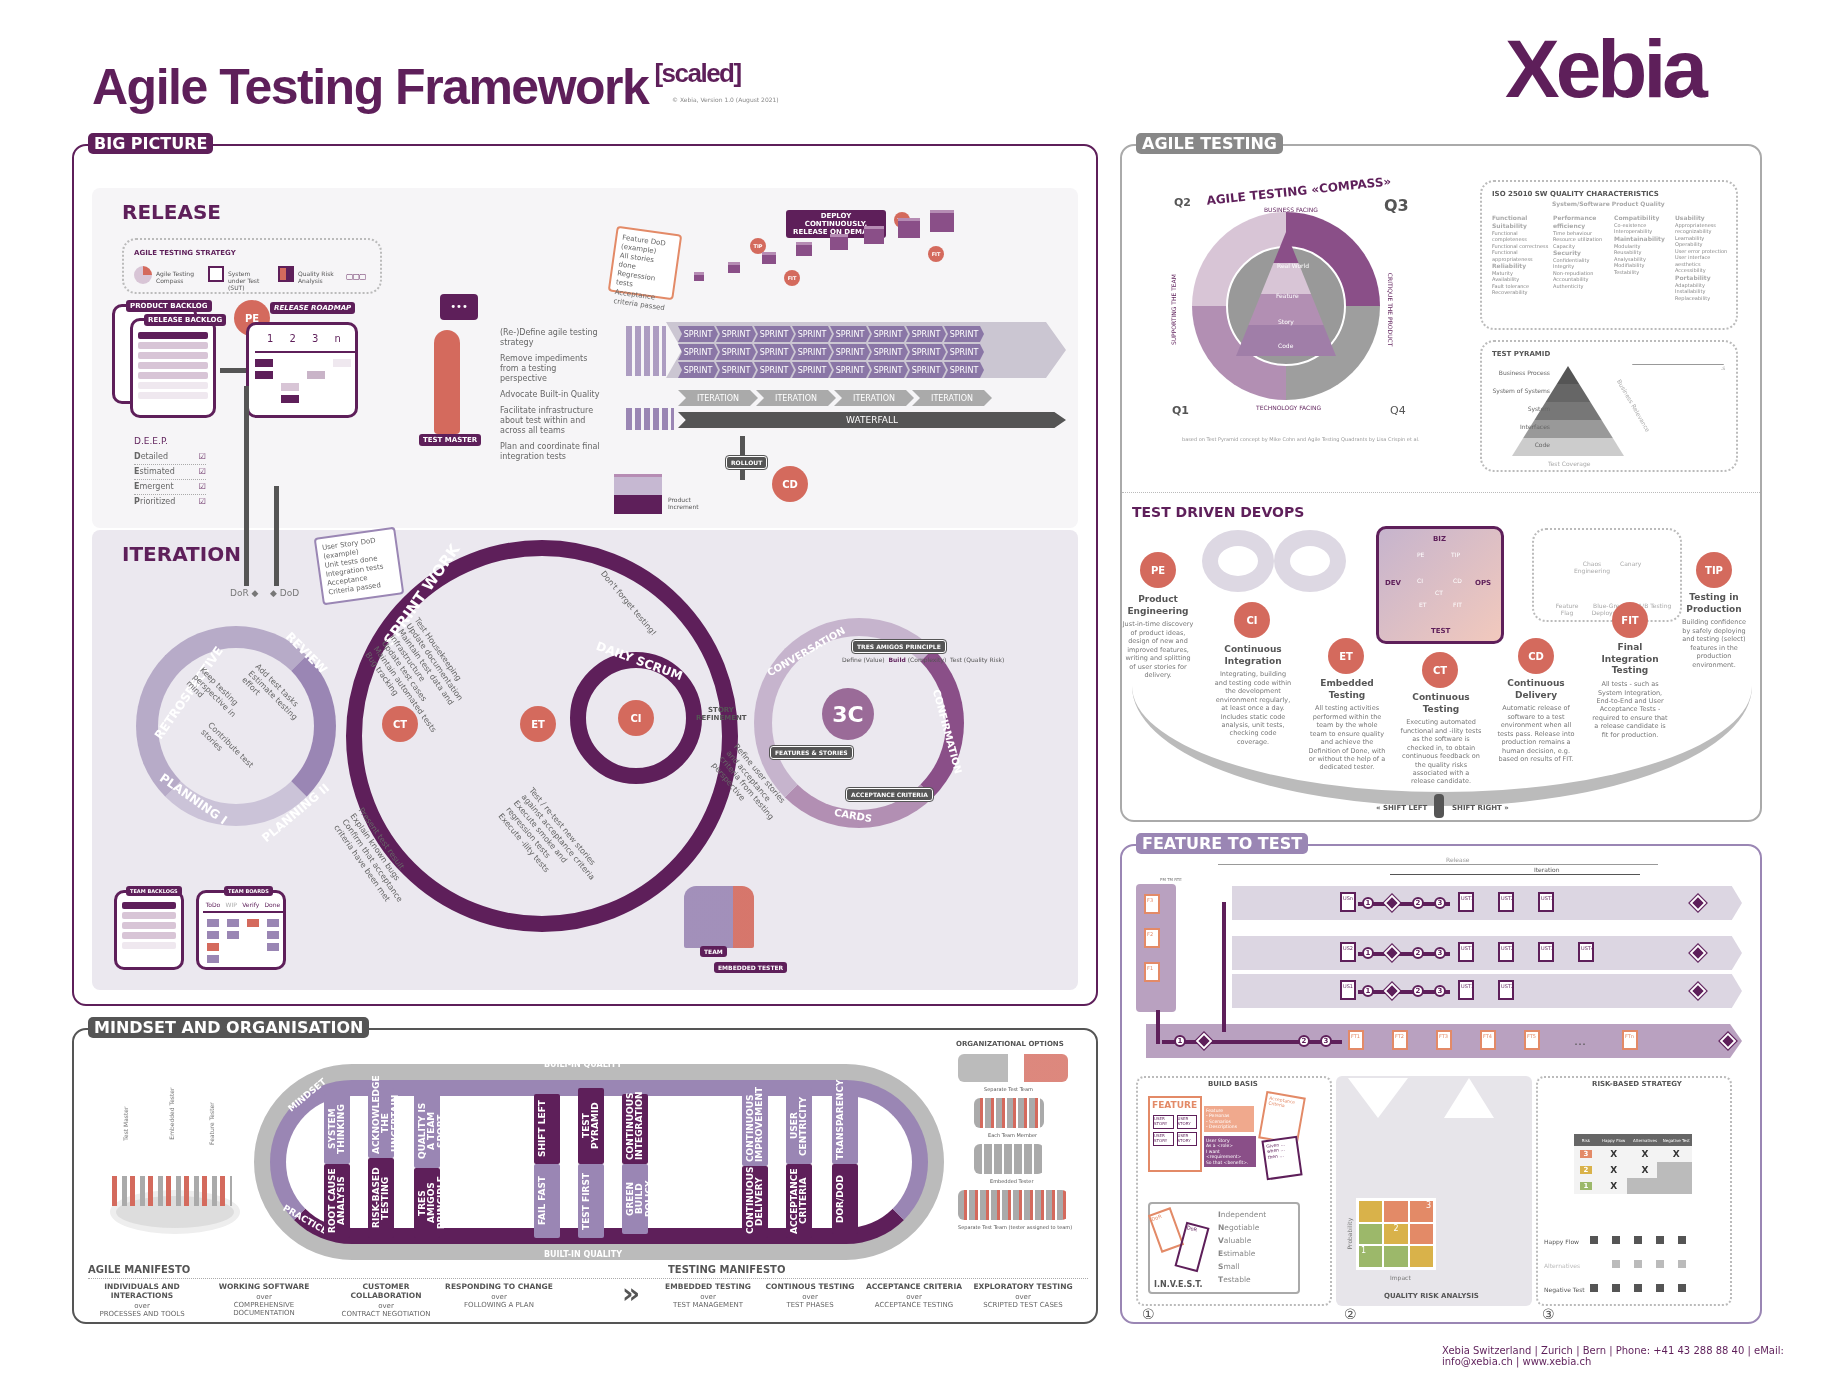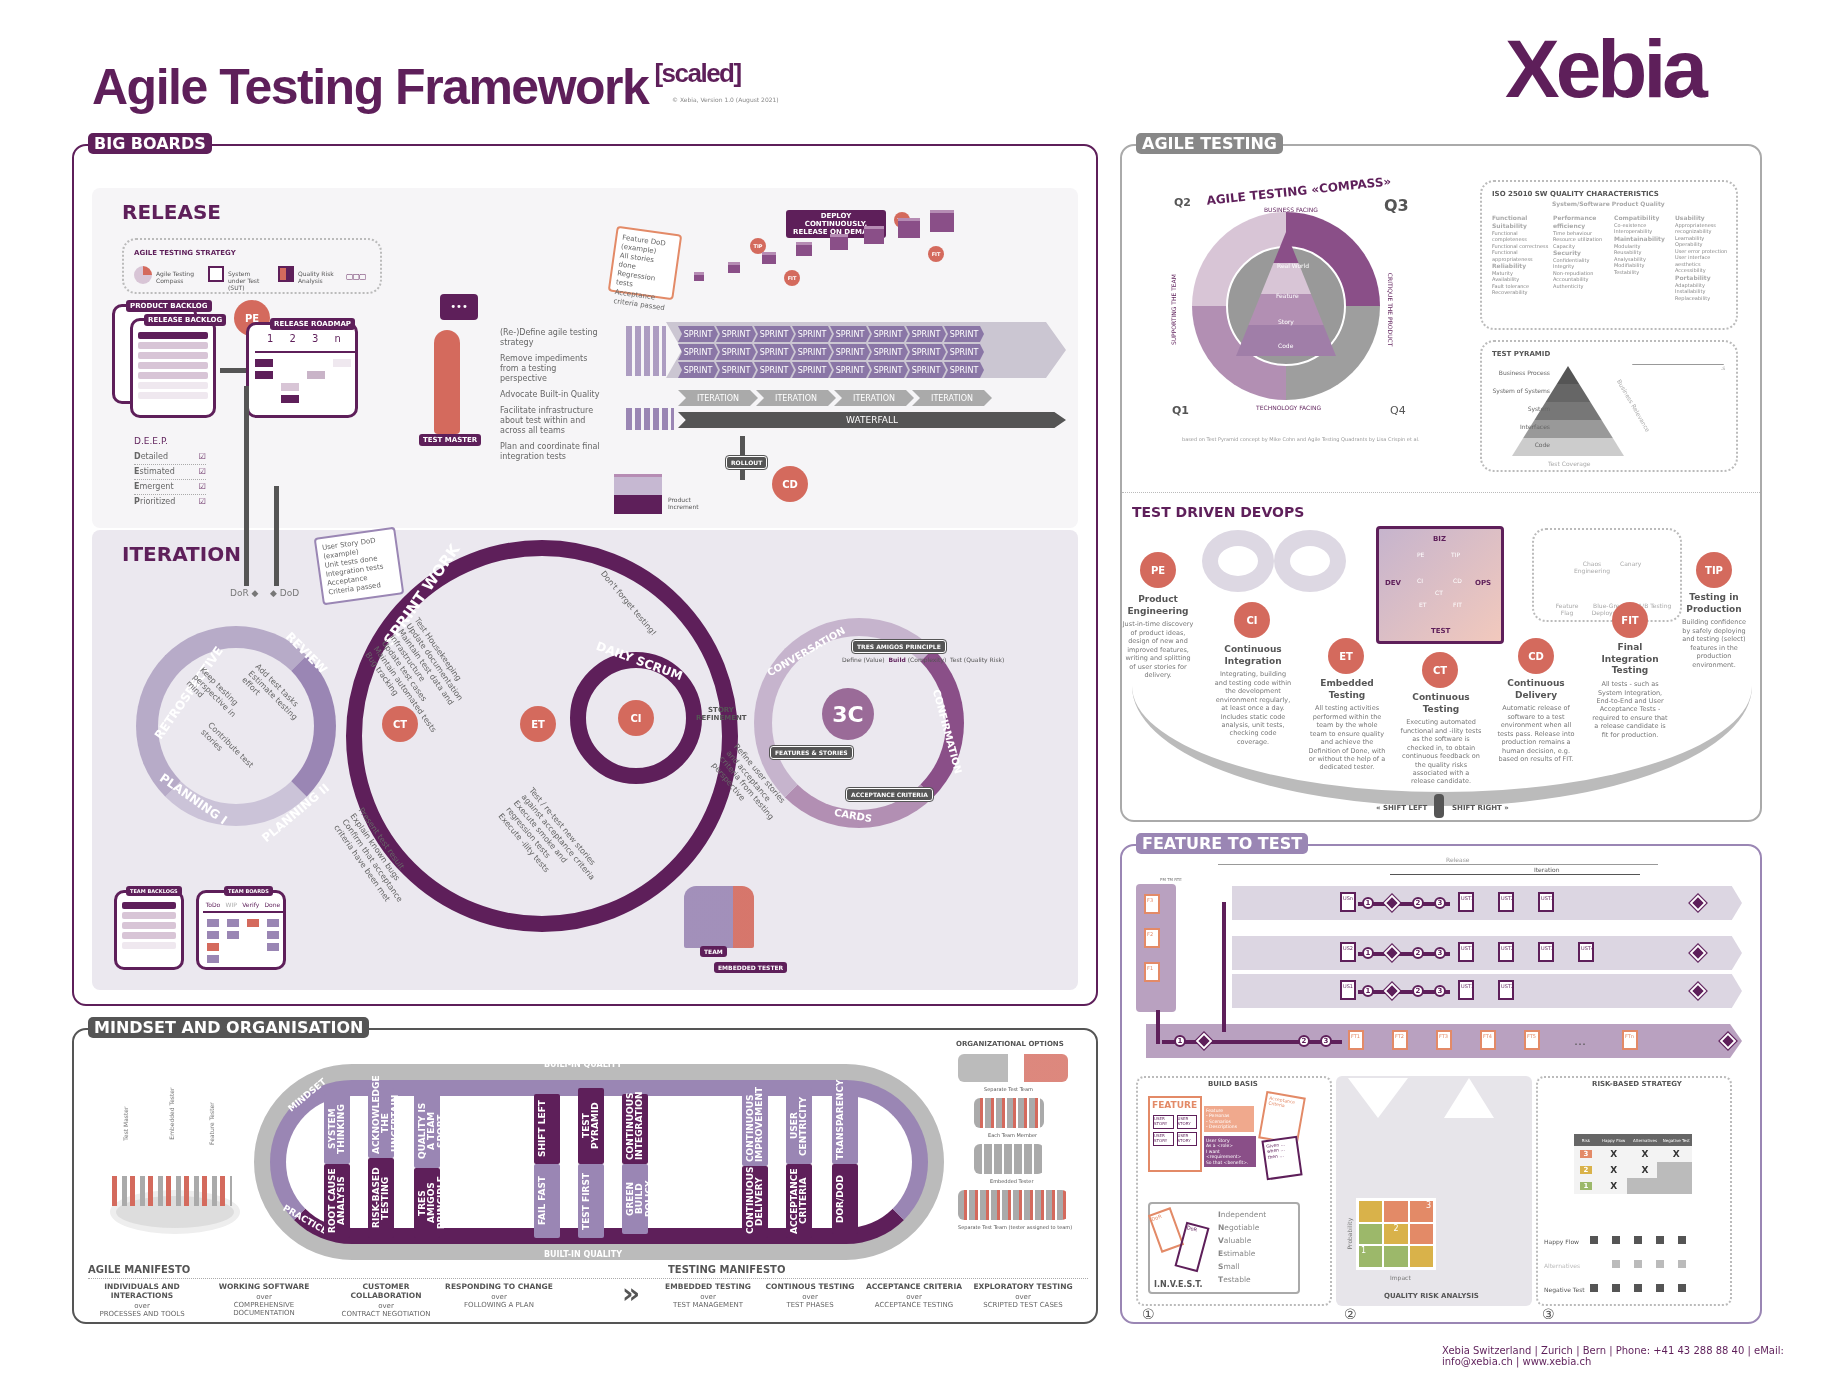--- a/index.html
+++ b/index.html
@@ -53,21 +53,21 @@
 .footer{left:1442px;top:1345px;font-size:10px;color:#5e1f5a}
 </style>
 </head>
 <body>
 
 <div class="abs title"><span>Agile Testing Framework</span><span class="sup">[scaled]</span></div>
 <div class="abs copy">© Xebia, Version 1.0 (August 2021)</div>
 <div class="abs logo">Xebia</div>
 
 <div class="panel" style="left:72px;top:144px;width:1026px;height:862px;">
-  <div class="tab bg-dark">BIG BOARDS</div>
+  <div class="tab bg-dark">BIG PICTURE</div>
 
   <div class="region" style="left:18px;top:42px;width:986px;height:340px;background:#f6f5f7;"></div>
   <h2 class="sec" style="left:48px;top:54px;">RELEASE</h2>
 
   <div class="dotbox" style="left:48px;top:92px;width:260px;height:56px;">
     <div class="abs" style="left:10px;top:9px;font-size:7px;font-weight:bold;color:#5e1f5a">AGILE TESTING STRATEGY</div>
     <div class="abs" style="left:10px;top:26px;width:18px;height:18px;border-radius:50%;background:conic-gradient(#d46a5d 0 25%,#d8c5d6 25% 100%);"></div>
     <div class="abs tiny" style="left:32px;top:30px;width:40px">Agile Testing Compass</div>
     <div class="abs" style="left:84px;top:26px;width:16px;height:16px;border:2px solid #5e1f5a;background:#fff"></div>
     <div class="abs tiny" style="left:104px;top:30px;width:40px">System under Test (SUT)</div>
@@ -99,21 +99,21 @@
       <span>n</span>
     </div>
     <div class="abs" style="left:6px;top:26px;width:100px;height:2px;background:#5e1f5a"></div>
     <div class="abs" style="left:6px;top:34px;width:18px;height:8px;background:#5e1f5a"></div>
     <div class="abs" style="left:6px;top:46px;width:18px;height:8px;background:#5e1f5a"></div>
     <div class="abs" style="left:32px;top:58px;width:18px;height:8px;background:#d8c5d6"></div>
     <div class="abs" style="left:32px;top:70px;width:18px;height:8px;background:#5e1f5a"></div>
     <div class="abs" style="left:58px;top:46px;width:18px;height:8px;background:#c9b4c8"></div>
     <div class="abs" style="left:84px;top:34px;width:18px;height:8px;background:#efe8ef"></div>
   </div>
-  <div class="label-dark" style="left:196px;top:172px;">RELEASE ROADMAP</div>
+  <div class="label-dark" style="left:196px;top:156px;font-style:italic;">RELEASE ROADMAP</div>
 
   <div class="abs" style="left:60px;top:290px;font-size:9px;color:#5e1f5a">D.E.E.P.</div>
   <div class="abs" style="left:60px;top:304px;width:72px;font-size:8px;color:#666;line-height:14px;">
     <div style="border-bottom:1px dotted #aaa"><b>D</b><span>etailed</span><span style="float:right;color:#5e1f5a">☑</span></div>
     <div style="border-bottom:1px dotted #aaa"><b>E</b><span>stimated</span><span style="float:right;color:#5e1f5a">☑</span></div>
     <div style="border-bottom:1px dotted #aaa"><b>E</b><span>mergent</span><span style="float:right;color:#5e1f5a">☑</span></div>
     <div><b>P</b><span>rioritized</span><span style="float:right;color:#5e1f5a">☑</span></div>
   </div>
 
   <div class="abs" style="left:366px;top:148px;width:38px;height:26px;background:#5e1f5a;color:#fff;border-radius:4px;font-size:10px;text-align:center;line-height:26px;">•••</div>
@@ -342,21 +342,21 @@
     <div class="abs" style="left:150px;top:22px;width:92px;height:96px;border-top:1px solid #999;clip-path:polygon(0 0,100% 0,50% 100%);background:linear-gradient(#fff,#fff) padding-box;outline:none;"></div>
   </div>
 
   <div class="abs" style="left:0;top:346px;width:638px;border-top:1px dotted #bbb"></div>
 
   <h3 class="sub" style="left:10px;top:358px;">TEST DRIVEN DEVOPS</h3>
   <div class="abs" style="left:80px;top:384px;width:144px;height:62px;">
     <div class="abs" style="left:0;top:0;width:72px;height:62px;border-radius:50%;border:16px solid #ddd8e3"></div>
     <div class="abs" style="left:72px;top:0;width:72px;height:62px;border-radius:50%;border:16px solid #ddd8e3"></div>
   </div>
-  <div class="abs" style="left:254px;top:380px;width:128px;height:118px;border:3px solid #5e1f5a;border-radius:4px;background:linear-gradient(135deg,#c6b4cd,#f2c9bd);">
+  <div class="abs" style="left:254px;top:380px;width:128px;height:118px;border:3px solid #5e1f5a;border-radius:10px;background:linear-gradient(135deg,#c6b4cd,#f2c9bd);">
     <div class="abs" style="left:54px;top:6px;font-size:7px;font-weight:bold;color:#5e1f5a">BIZ</div>
     <div class="abs" style="left:6px;top:50px;font-size:7px;font-weight:bold;color:#5e1f5a">DEV</div>
     <div class="abs" style="left:96px;top:50px;font-size:7px;font-weight:bold;color:#5e1f5a">OPS</div>
     <div class="abs" style="left:52px;top:98px;font-size:7px;font-weight:bold;color:#5e1f5a">TEST</div>
     <div class="abs" style="left:38px;top:22px;font-size:6px;color:#fff">PE</div>
     <div class="abs" style="left:72px;top:22px;font-size:6px;color:#fff">TIP</div>
     <div class="abs" style="left:38px;top:48px;font-size:6px;color:#fff">CI</div>
     <div class="abs" style="left:74px;top:48px;font-size:6px;color:#fff">CD</div>
     <div class="abs" style="left:56px;top:60px;font-size:6px;color:#fff">CT</div>
     <div class="abs" style="left:40px;top:72px;font-size:6px;color:#fff">ET</div>

